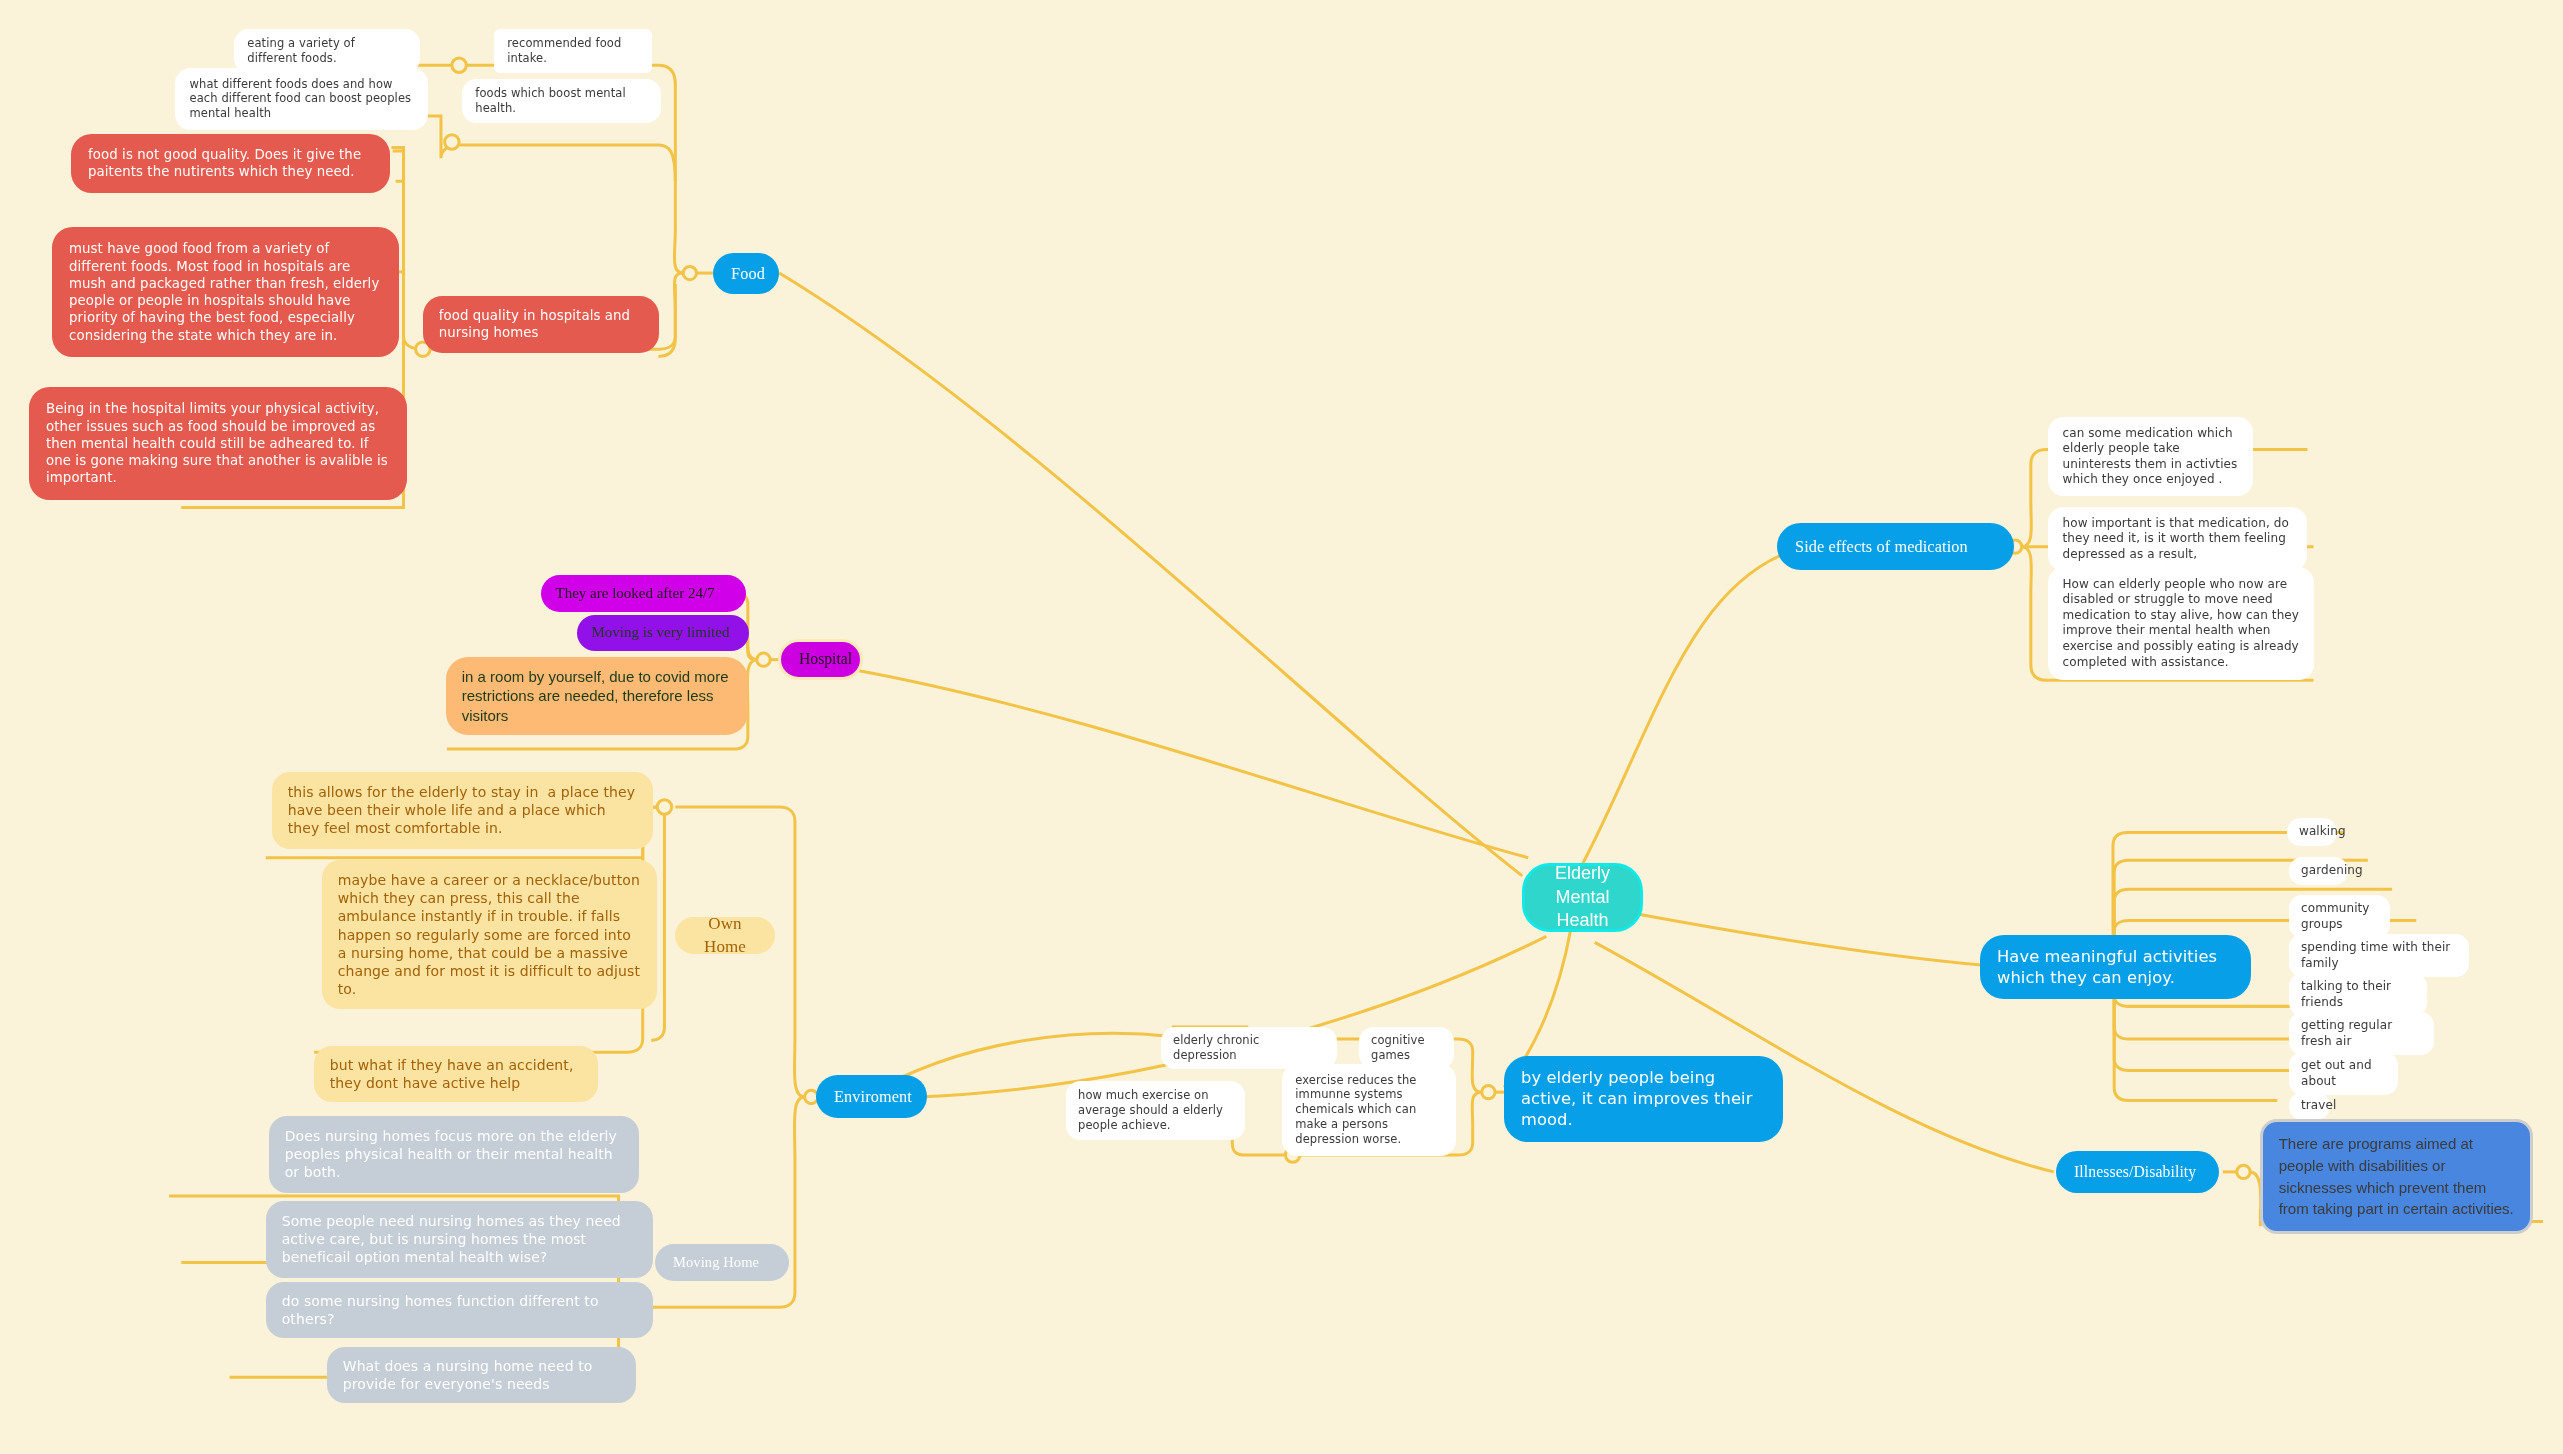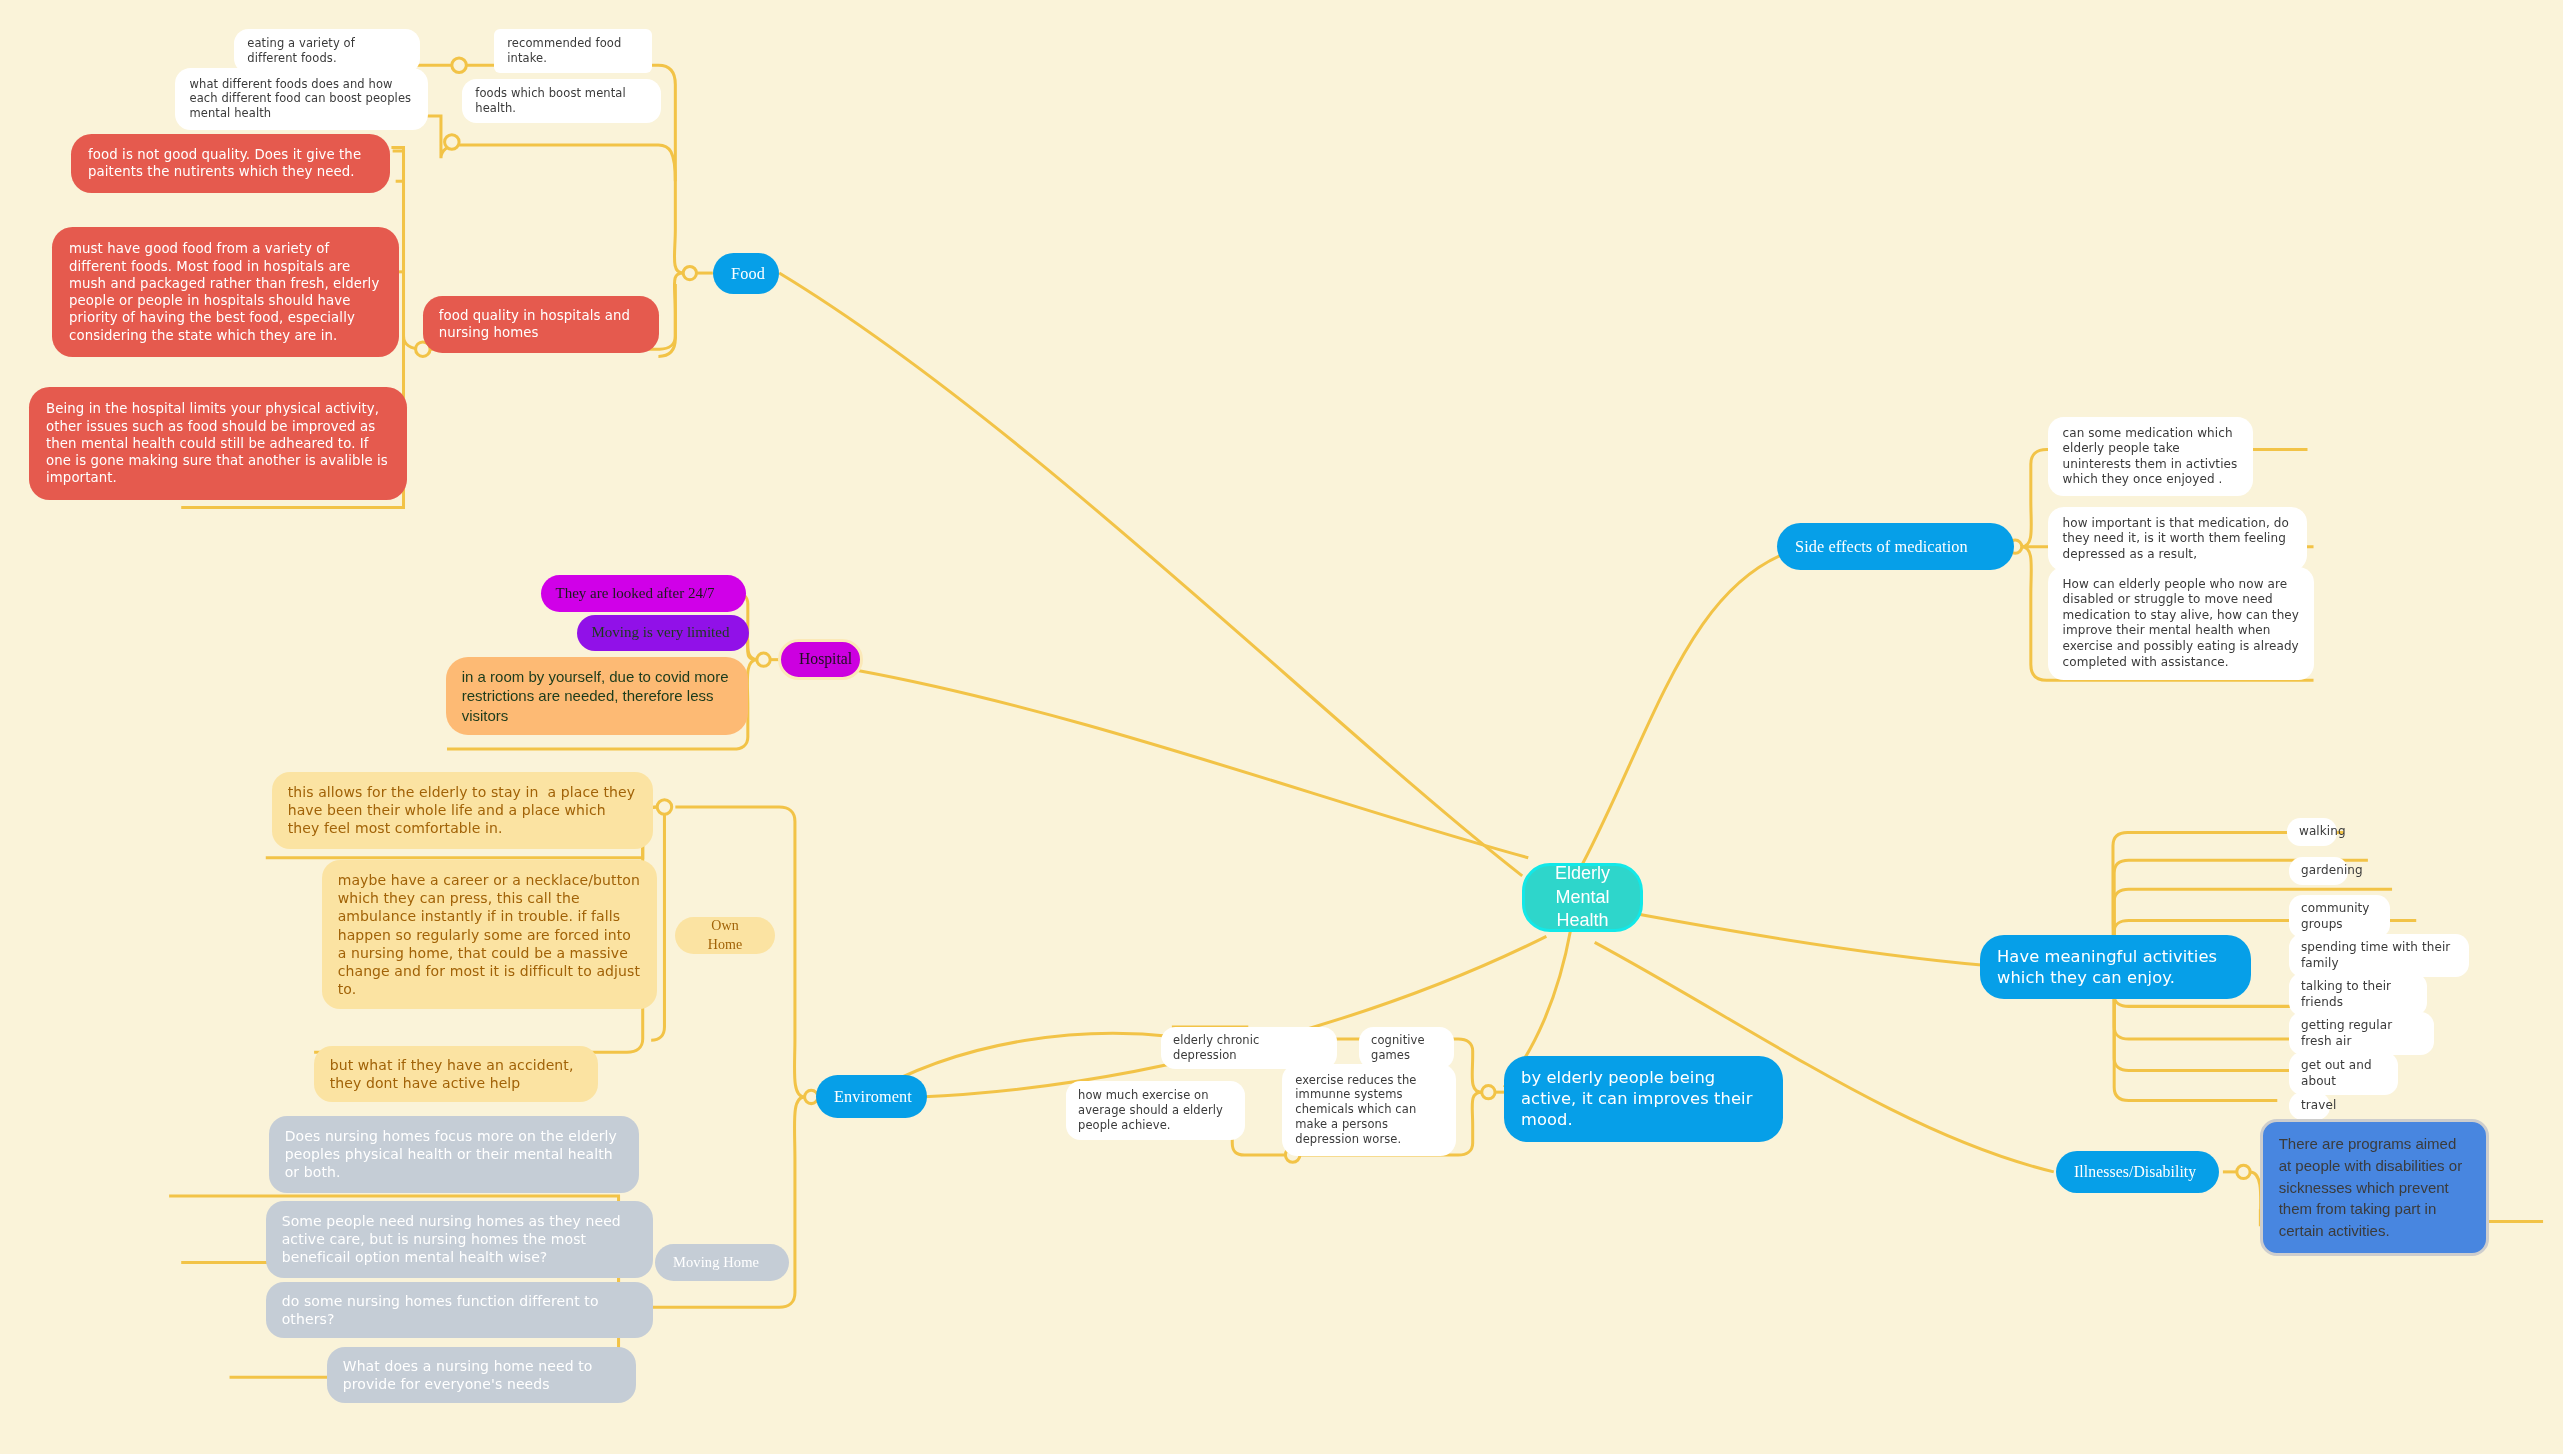--- a/index.html
+++ b/index.html
@@ -208,21 +208,21 @@
   </div>
 
   <div class="node magenta2 sans" style="left:446px; top:657px; width:302px; font-size:15px; border-radius:22px; padding:9.7px 15.7px;">
     <span>in a room by yourself, due to covid more restrictions are needed, therefore less visitors</span>
   </div>
 
   <div class="node blue hand ctr" style="left:816px; top:1075px; width:111px; height:43px; font-size:16.3px; border-radius:24px;">
     <span>Enviroment</span>
   </div>
 
-  <div class="node yellow hand ctr" style="left:675px; top:917px; width:100px; height:37px; font-size:14px; border-radius:20.5px;">
+  <div class="node yellow hand ctr" style="left:675px; top:917px; width:100px; height:37px; font-size:17px; border-radius:20.5px;">
     <span>Own Home</span>
   </div>
 
   <div class="node yellow hand" style="left:272px; top:772px; width:381px; font-size:14px; border-radius:18px; padding:11px 15.7px;">
     <span>this allows for the elderly to stay in  a place they have been their whole life and a place which they feel most comfortable in.</span>
   </div>
 
   <div class="node yellow hand" style="left:322px; top:860px; width:335px; font-size:14px; border-radius:18px; padding:11px 15.7px;">
     <span>maybe have a career or a necklace/button which they can press, this call the ambulance instantly if in trouble. if falls happen so regularly some are forced into a nursing home, that could be a massive change and for most it is difficult to adjust to.</span>
   </div>
@@ -320,18 +320,18 @@
   </div>
 
   <div class="node white hand" style="left:1282px; top:1064px; width:174px; font-size:11.5px; border-radius:15.7px; padding:8.5px 13.3px;">
     <span>exercise reduces the immunne systems chemicals which can make a persons depression worse.</span>
   </div>
 
   <div class="node blue hand ctr" style="left:2056px; top:1151px; width:163px; height:42px; font-size:15.7px; border-radius:24px;">
     <span>Illnesses/Disability</span>
   </div>
 
-  <div class="node royal sans" style="left:2260px; top:1119px; width:229px; font-size:15px; border-radius:17px; padding:11px 15.7px; line-height:1.45;">
+  <div class="node royal sans" style="left:2260px; top:1119px; width:273px; font-size:15px; border-radius:17px; padding:11px 15.7px; line-height:1.45;">
     <span>There are programs aimed at people with disabilities or sicknesses which prevent them from taking part in certain activities.</span>
   </div>
 
 </div>
 
 
 </body></html>

